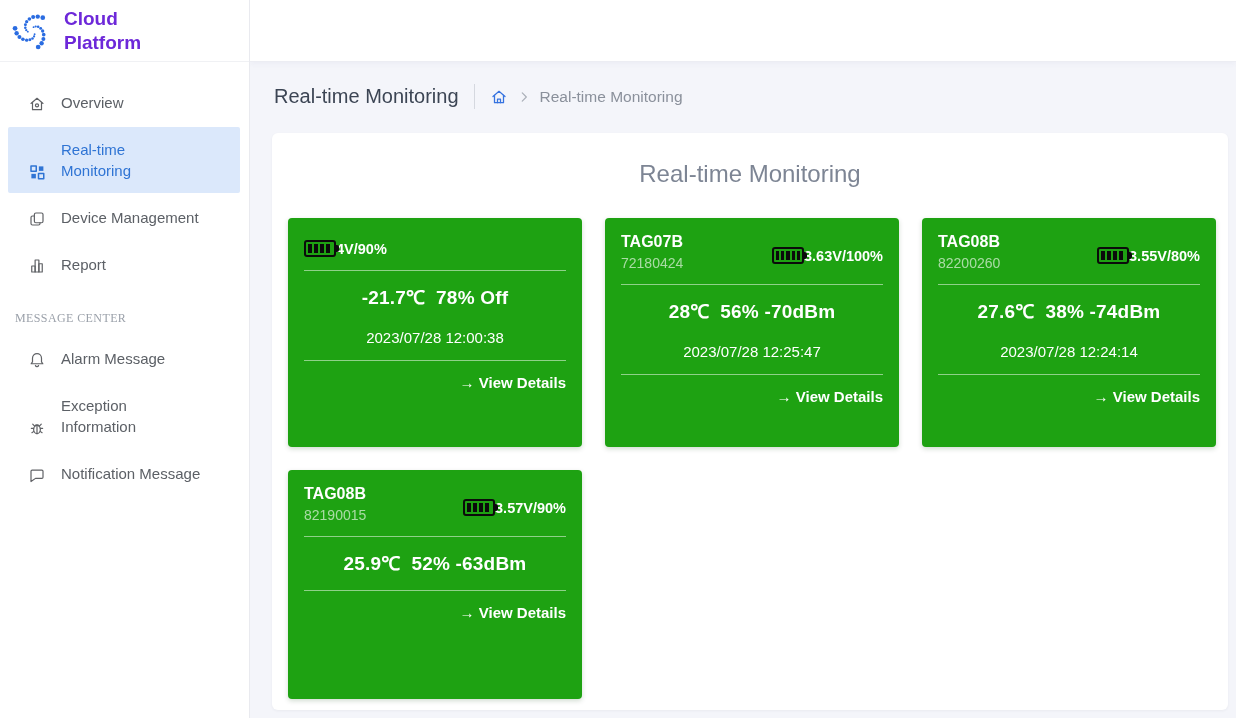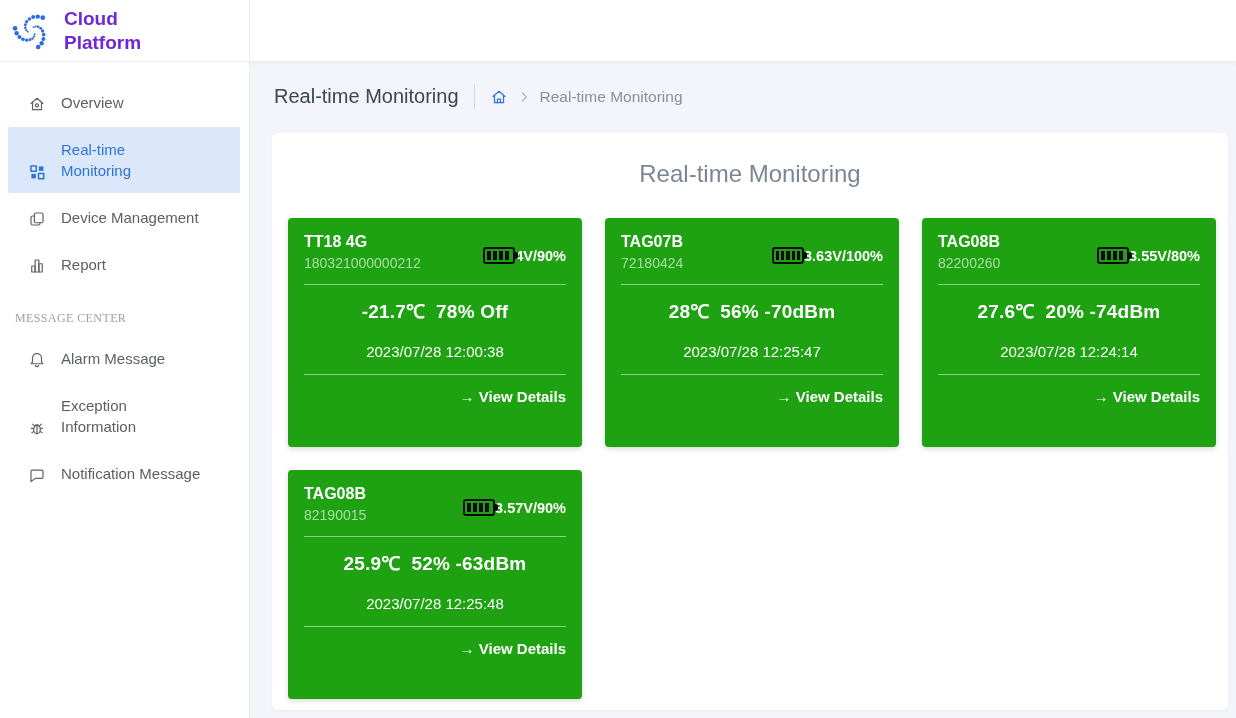--- a/index.html
+++ b/index.html
@@ -254,24 +254,20 @@
   </div>
 </div>
 
 <main class="panel">
   <h2 class="panel-title">Real-time Monitoring</h2>
 
   <div class="cards">
 
     <section class="card">
       <div class="card-head">
-        <div>
-          <div class="card-model">TT18 4G</div>
-          <div class="card-serial">180321000000212</div>
-        </div>
         <div class="card-batt">
           <span class="battery">
               <span class="bbar"></span>
               <span class="bbar"></span>
               <span class="bbar"></span>
               <span class="bbar"></span>
             </span>
           <span>4V/90%</span>
         </div>
       </div>
@@ -316,21 +312,21 @@
           <span class="battery">
               <span class="bbar"></span>
               <span class="bbar"></span>
               <span class="bbar"></span>
               <span class="bbar"></span>
             </span>
           <span>3.55V/80%</span>
         </div>
       </div>
       <hr class="card-divider">
-      <div class="card-reading">27.6℃  20% -74dBm</div>
+      <div class="card-reading">27.6℃  38% -74dBm</div>
       <div class="card-time">2023/07/28 12:24:14</div>
       <hr class="card-divider2">
       <div class="card-action">→ View Details</div>
     </section>
 
     <section class="card">
       <div class="card-head">
         <div>
           <div class="card-model">TAG08B</div>
           <div class="card-serial">82190015</div>
@@ -340,19 +336,18 @@
               <span class="bbar"></span>
               <span class="bbar"></span>
               <span class="bbar"></span>
               <span class="bbar"></span>
             </span>
           <span>3.57V/90%</span>
         </div>
       </div>
       <hr class="card-divider">
       <div class="card-reading">25.9℃  52% -63dBm</div>
-      <div class="card-time">2023/07/28 12:25:48</div>
       <hr class="card-divider2">
       <div class="card-action">→ View Details</div>
     </section>
 
   </div>
 </main>
 
 </body></html>

